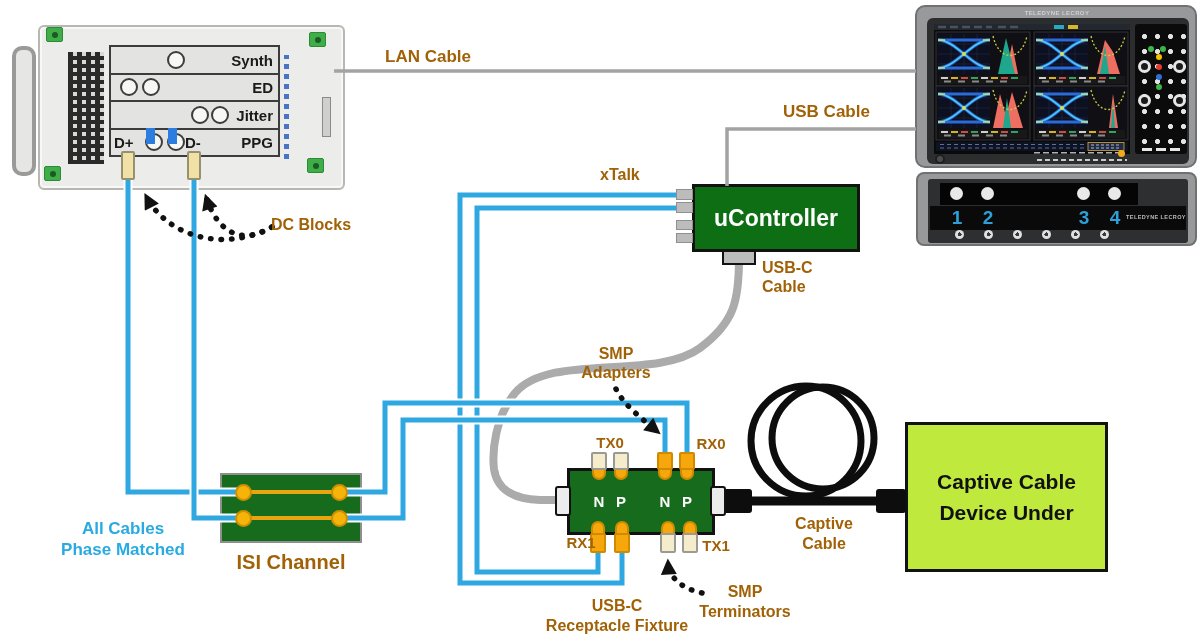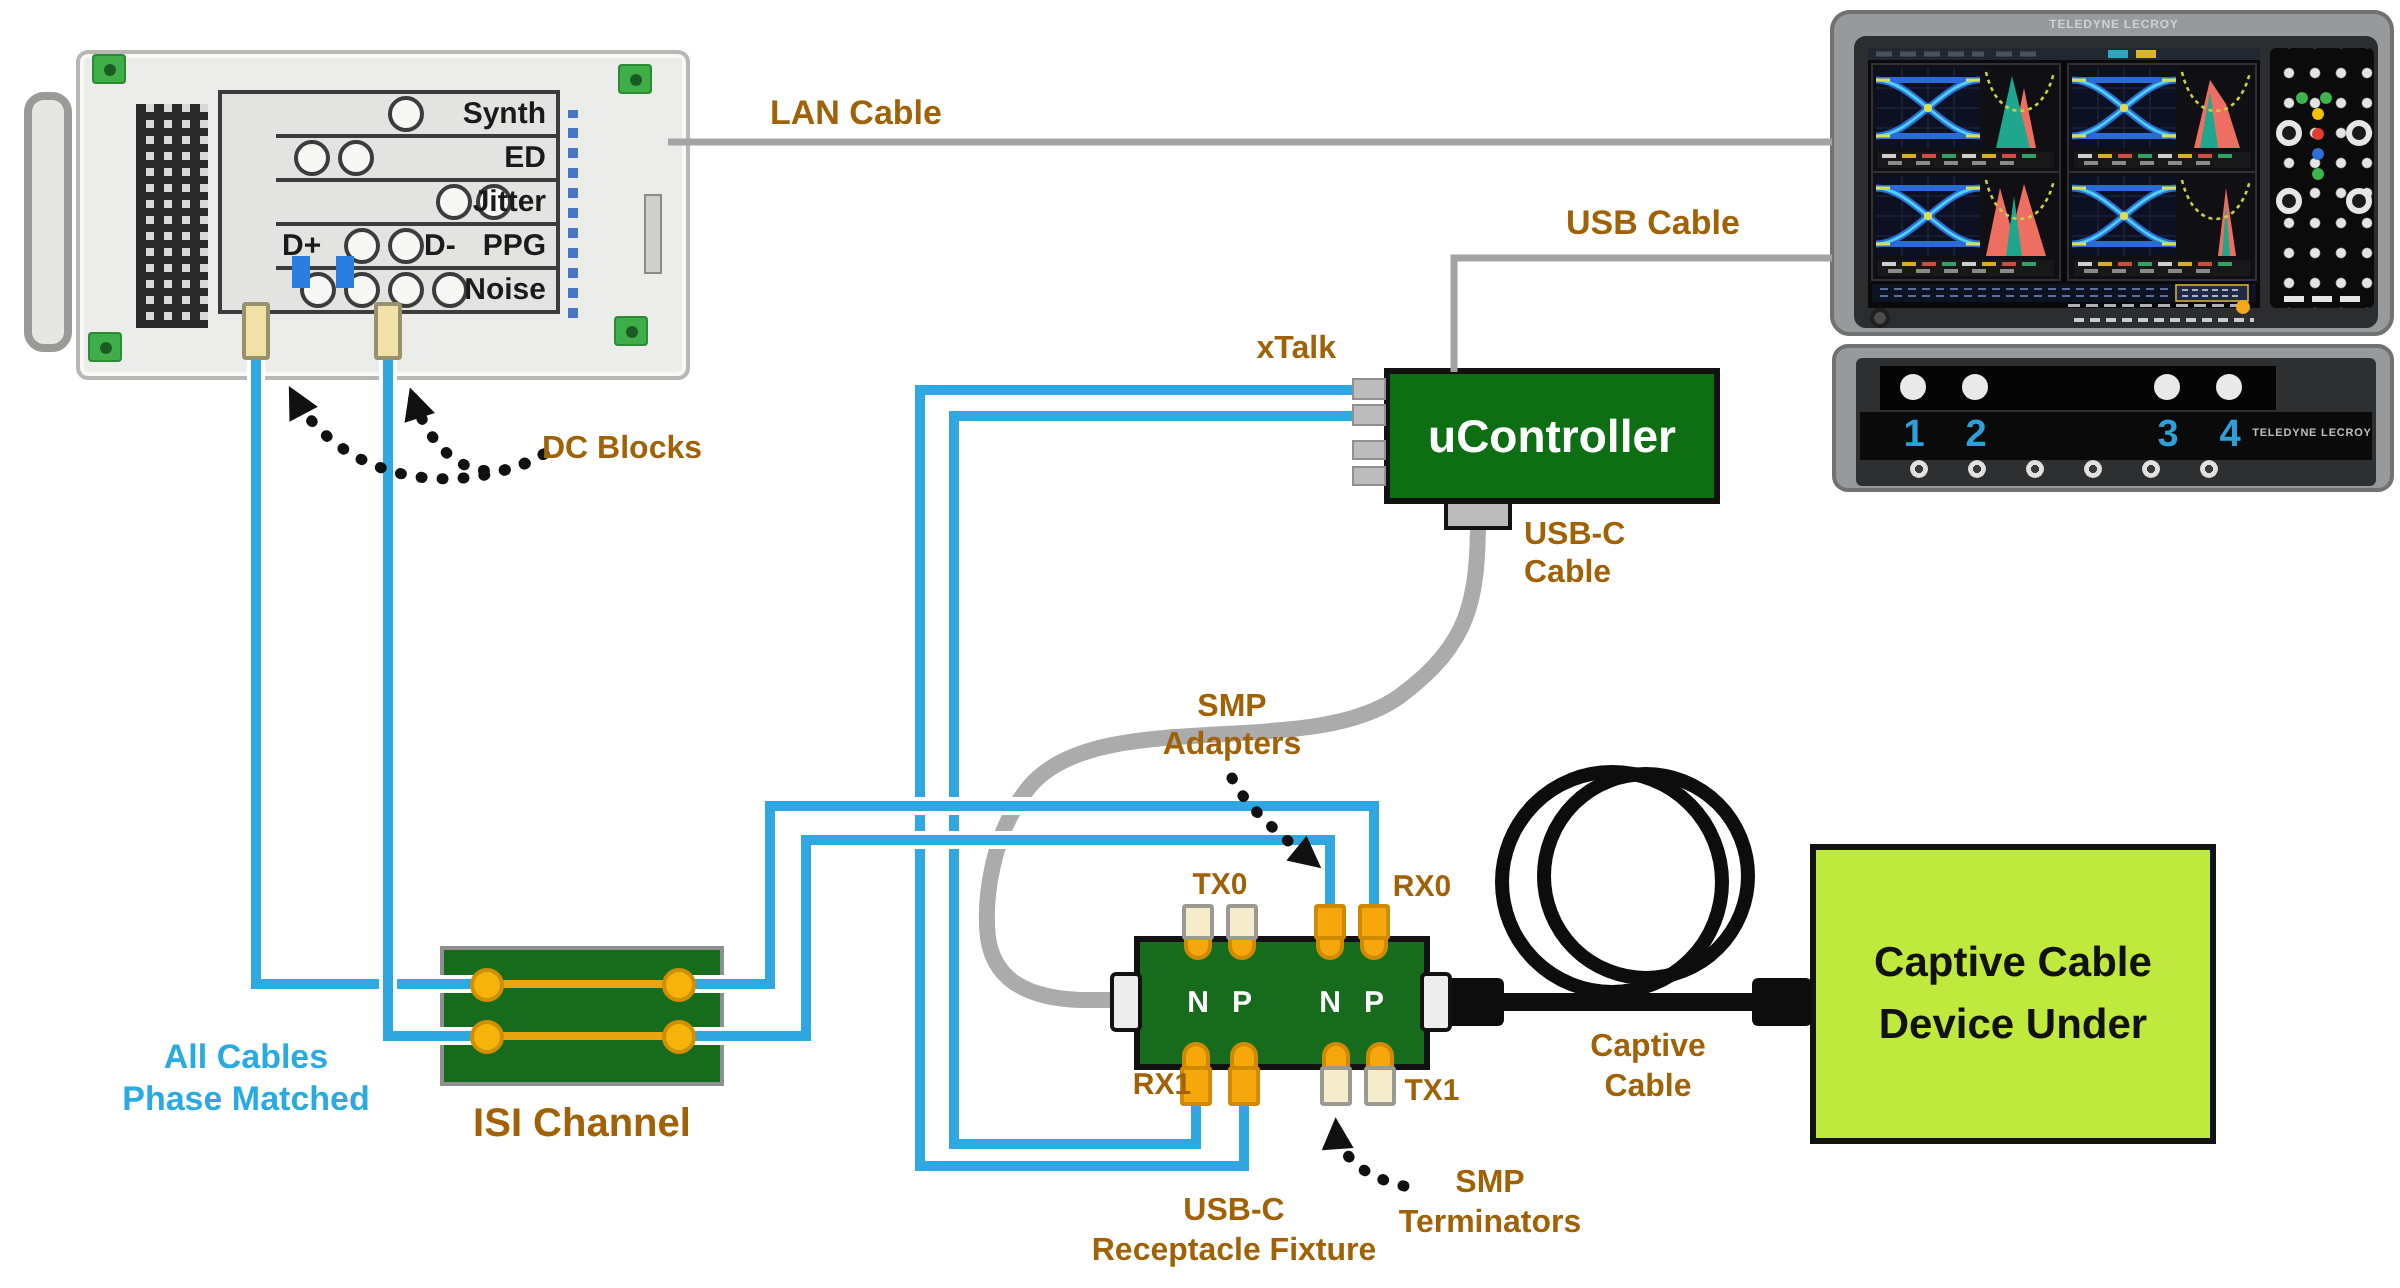--- a/index.html
+++ b/index.html
@@ -10,21 +10,21 @@
   .ctr{text-align:center;white-space:normal;}
   
   .chassis{background:#ececea;border:2px solid #b7b7b3;border-radius:6px;box-shadow:inset 0 0 0 2px #f8f8f6;}
   .handle{border:4px solid #9a9a98;background:#e6e6e4;border-radius:10px;}
   .gtab{background:#3fae49;border:1px solid #2c8a35;border-radius:2px;display:flex;align-items:center;justify-content:center;}
   .gtab i{width:6px;height:6px;border-radius:50%;background:#1c5a24;display:block;}
   .vent{background-image:repeating-linear-gradient(0deg,#2a2a2a 0 4px,transparent 4px 8px),
         repeating-linear-gradient(90deg,#2a2a2a 0 5px,transparent 5px 9px);background-color:#d9d9d7;}
   .bluedash{background-image:repeating-linear-gradient(0deg,#4a74c4 0 5px,transparent 5px 10px);}
   .panel{background:#e3e3e1;border:2px solid #3c3c3c;display:flex;flex-direction:column;}
-  .prow{position:relative;flex:1;border-bottom:2px solid #3c3c3c;margin-left:27px;}
+  .prow{position:relative;flex:1;border-bottom:2px solid #3c3c3c;}
   .prow:last-child{border-bottom:none;}
   .prow .rl{position:absolute;right:5px;top:50%;transform:translateY(-50%);font-size:15px;font-weight:700;}
   .port{position:absolute;width:14px;height:14px;border-radius:50%;background:#f7f7f5;border:2px solid #3c3c3c;top:50%;transform:translateY(-50%);}
   .dtxt{position:absolute;top:50%;transform:translateY(-50%);font-size:15px;font-weight:700;}
   .bridge{background:#2b7de0;}
   .dcblock{background:#f1e1a6;border:2px solid #97926d;border-radius:2px;}
   
   .board{background:#176b1d;border:3px solid #121212;}
   .isiboard{background:#176b1d;border:2px solid #8f8f8f;}
   .via{width:17px;height:17px;border-radius:50%;background:#f6b40a;border:2px solid #cf8f00;}
@@ -83,27 +83,20 @@
         <span class="port" style="left:80px;"></span>
         <span class="port" style="left:100px;"></span>
         <span class="rl">Jitter</span>
       </div>
       <div class="prow">
         <span class="dtxt" style="left:3px;">D+</span>
         <span class="port" style="left:34px;"></span>
         <span class="port" style="left:56px;"></span>
         <span class="dtxt" style="left:74px;">D-</span>
         <span class="rl">PPG</span>
-      </div>
-      <div class="prow">
-        <span class="port" style="left:12px;"></span>
-        <span class="port" style="left:34px;"></span>
-        <span class="port" style="left:56px;"></span>
-        <span class="port" style="left:78px;"></span>
-        <span class="rl">Noise</span>
       </div>
     </div>
   </div>
   <div class="abs handle" style="left:12px;top:46px;width:24px;height:130px;z-index:0;"></div>
   <div class="abs gtab" style="left:46px;top:27px;width:17px;height:15px;z-index:1;">
       <i></i>
     </div>
   <div class="abs gtab" style="left:309px;top:32px;width:17px;height:15px;z-index:1;">
       <i></i>
     </div>
@@ -327,21 +320,21 @@
   <div class="abs conn-body-cream" style="left:660px;top:533px;width:16px;height:20px;z-index:3;"></div>
   <div class="abs conn-body-cream" style="left:682px;top:533px;width:16px;height:20px;z-index:3;"></div>
 
   <span class="np" style="left:589px;top:493px;z-index:3;">N</span>
   <span class="np" style="left:611px;top:493px;z-index:3;">P</span>
   <span class="np" style="left:655px;top:493px;z-index:3;">N</span>
   <span class="np" style="left:677px;top:493px;z-index:3;">P</span>
 
   <div class="lbl" style="left:385px;top:47px;font-size:17px;z-index:4;">LAN Cable</div>
   <div class="lbl" style="left:783px;top:102px;font-size:17px;z-index:4;">USB Cable</div>
-  <div class="lbl" style="left:600px;top:166px;width:68px;text-align:right;font-size:16px;z-index:4;">xTalk</div>
+  <div class="lbl" style="left:600px;top:166px;width:68px;font-size:16px;z-index:4;">xTalk</div>
   <div class="lbl" style="left:762px;top:258px;font-size:16px;line-height:19px;z-index:4;">
     <span style="display:block;">USB-C</span>
     <span style="display:block;">Cable</span>
   </div>
   <div class="lbl" style="left:271px;top:216px;font-size:16px;z-index:4;">DC Blocks</div>
   <div class="lbl ctr" style="left:566px;top:344px;width:100px;font-size:16px;line-height:19px;z-index:4;">
     <span style="display:block;">SMP</span>
     <span style="display:block;">Adapters</span>
   </div>
   <div class="lbl ctr" style="left:695px;top:582px;width:100px;font-size:16px;line-height:20px;z-index:4;">

